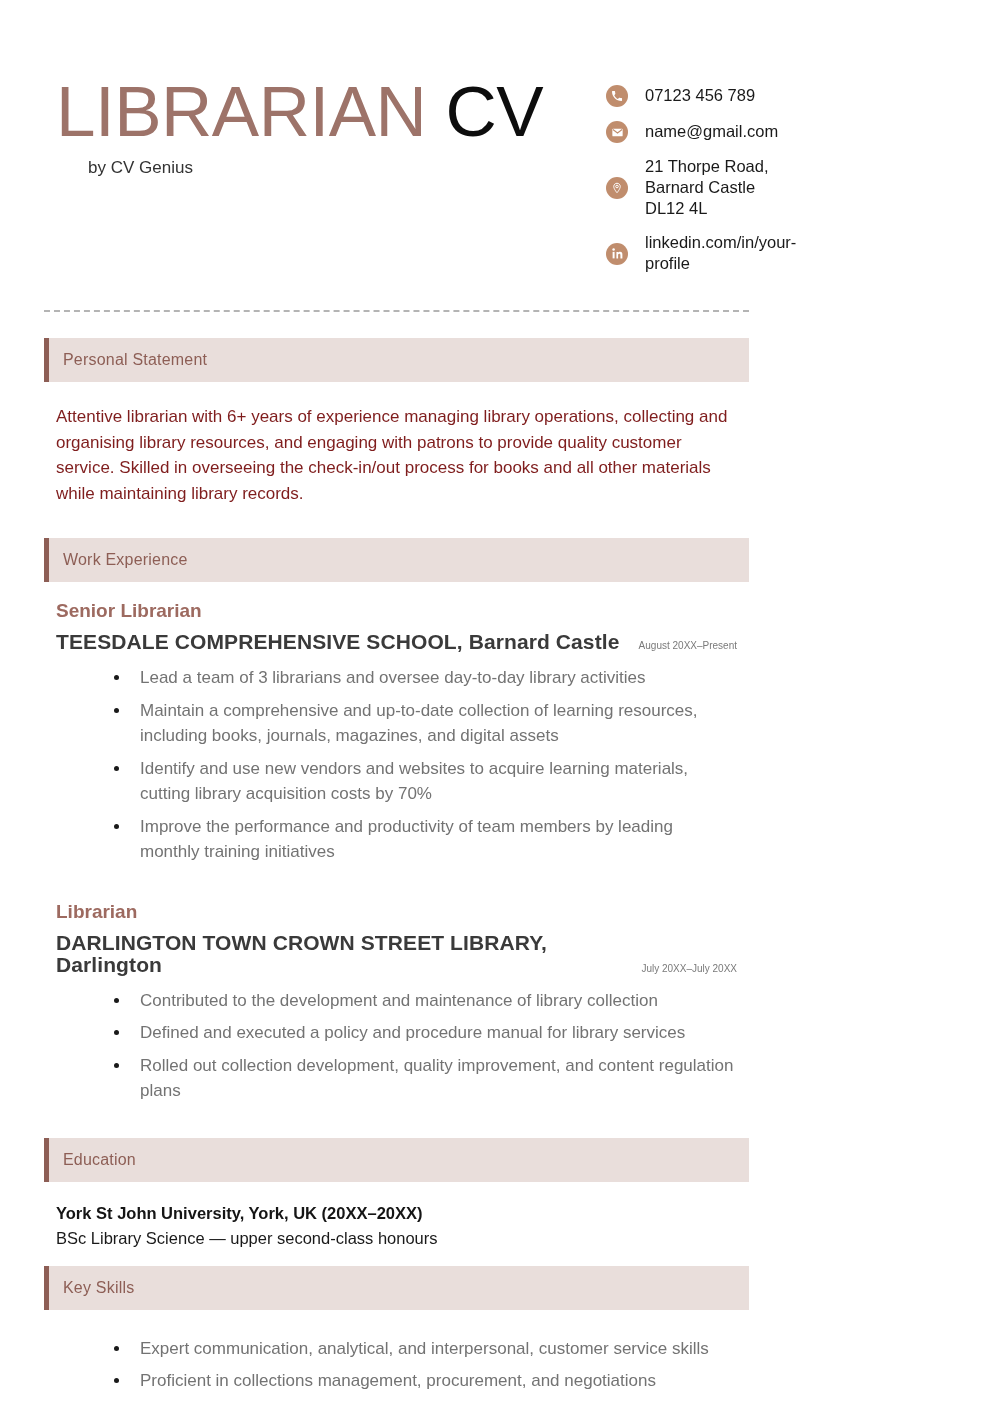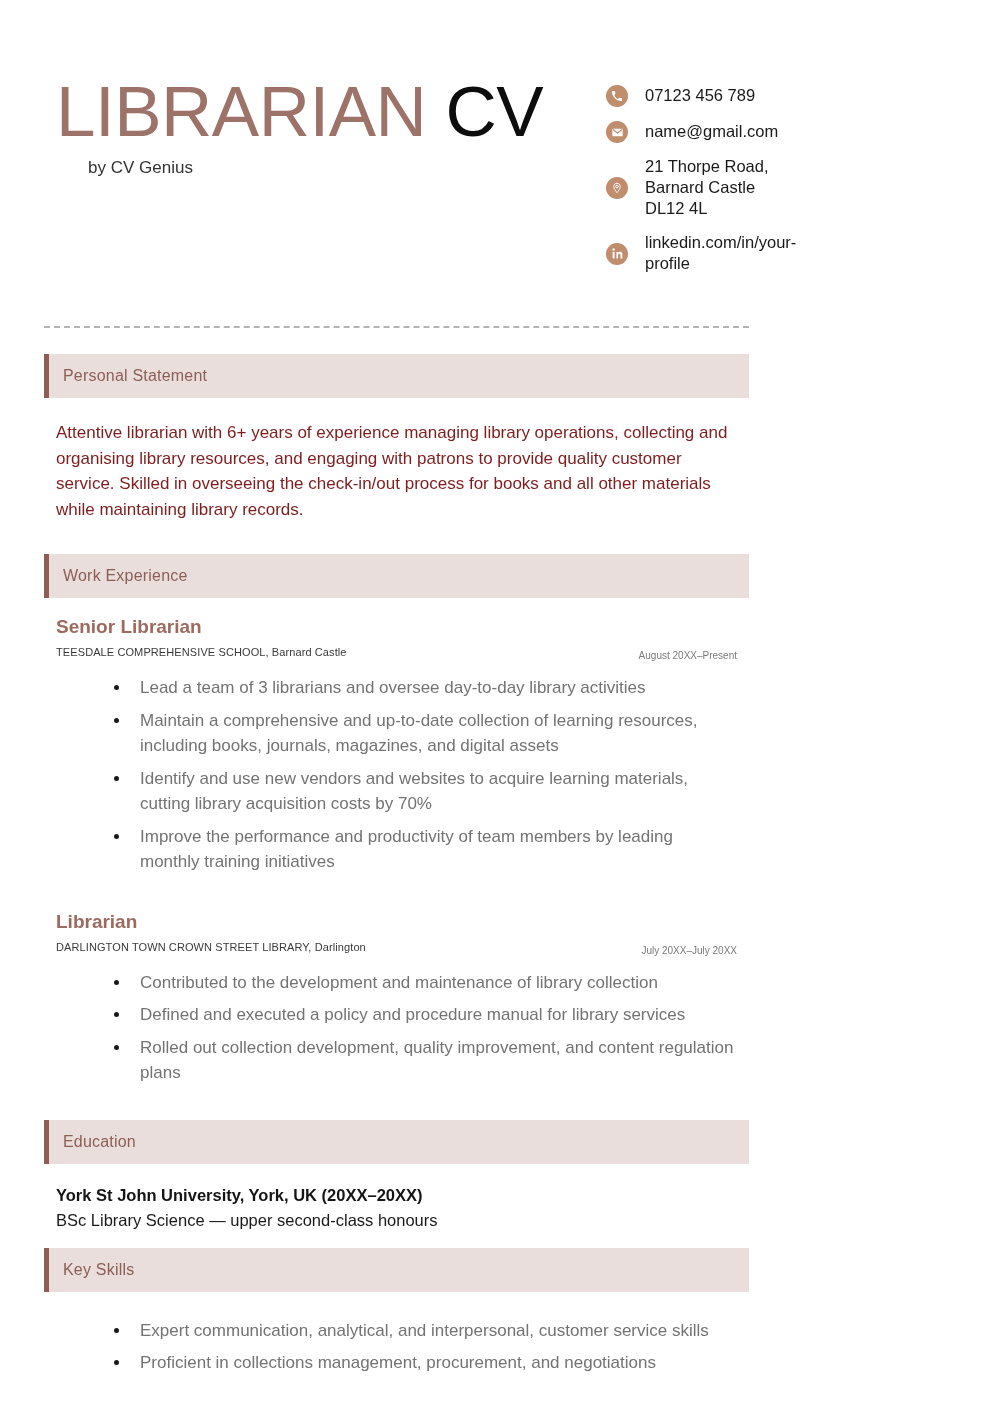--- a/index.html
+++ b/index.html
@@ -59,21 +59,21 @@
 
   .header-right {
     flex: 1;
     padding-top: 22px;
   }
   .contact-row {
     display: flex;
     align-items: center;
     margin-bottom: 13px;
   }
-  .contact-row:last-child { margin-bottom: 16px; }
+  .contact-row:last-child { margin-bottom: 0; }
   .contact-icon {
     flex: 0 0 22px;
     width: 22px;
     height: 22px;
     border-radius: 50%;
     background: #c08d6d;
     display: flex;
     align-items: center;
     justify-content: center;
     margin-right: 17px;
@@ -138,25 +138,25 @@
     align-items: flex-end;
   }
   .job-headleft { flex: 1 1 auto; }
   .job-title {
     font-size: 19px;
     font-weight: bold;
     color: #9d6a60;
     line-height: 25px;
   }
   .job-company {
-    font-size: 11px;
-    font-weight: normal;
+    font-size: 21px;
+    font-weight: bold;
     color: #3a3a3a;
     line-height: 22px;
-    margin-top: 2px;
+    margin-top: 8px;
     letter-spacing: 0.1px;
   }
   .job-dates {
     flex: 0 0 auto;
     font-size: 10px;
     color: #7a7a7a;
     padding-bottom: 2px;
     white-space: nowrap;
   }
 

